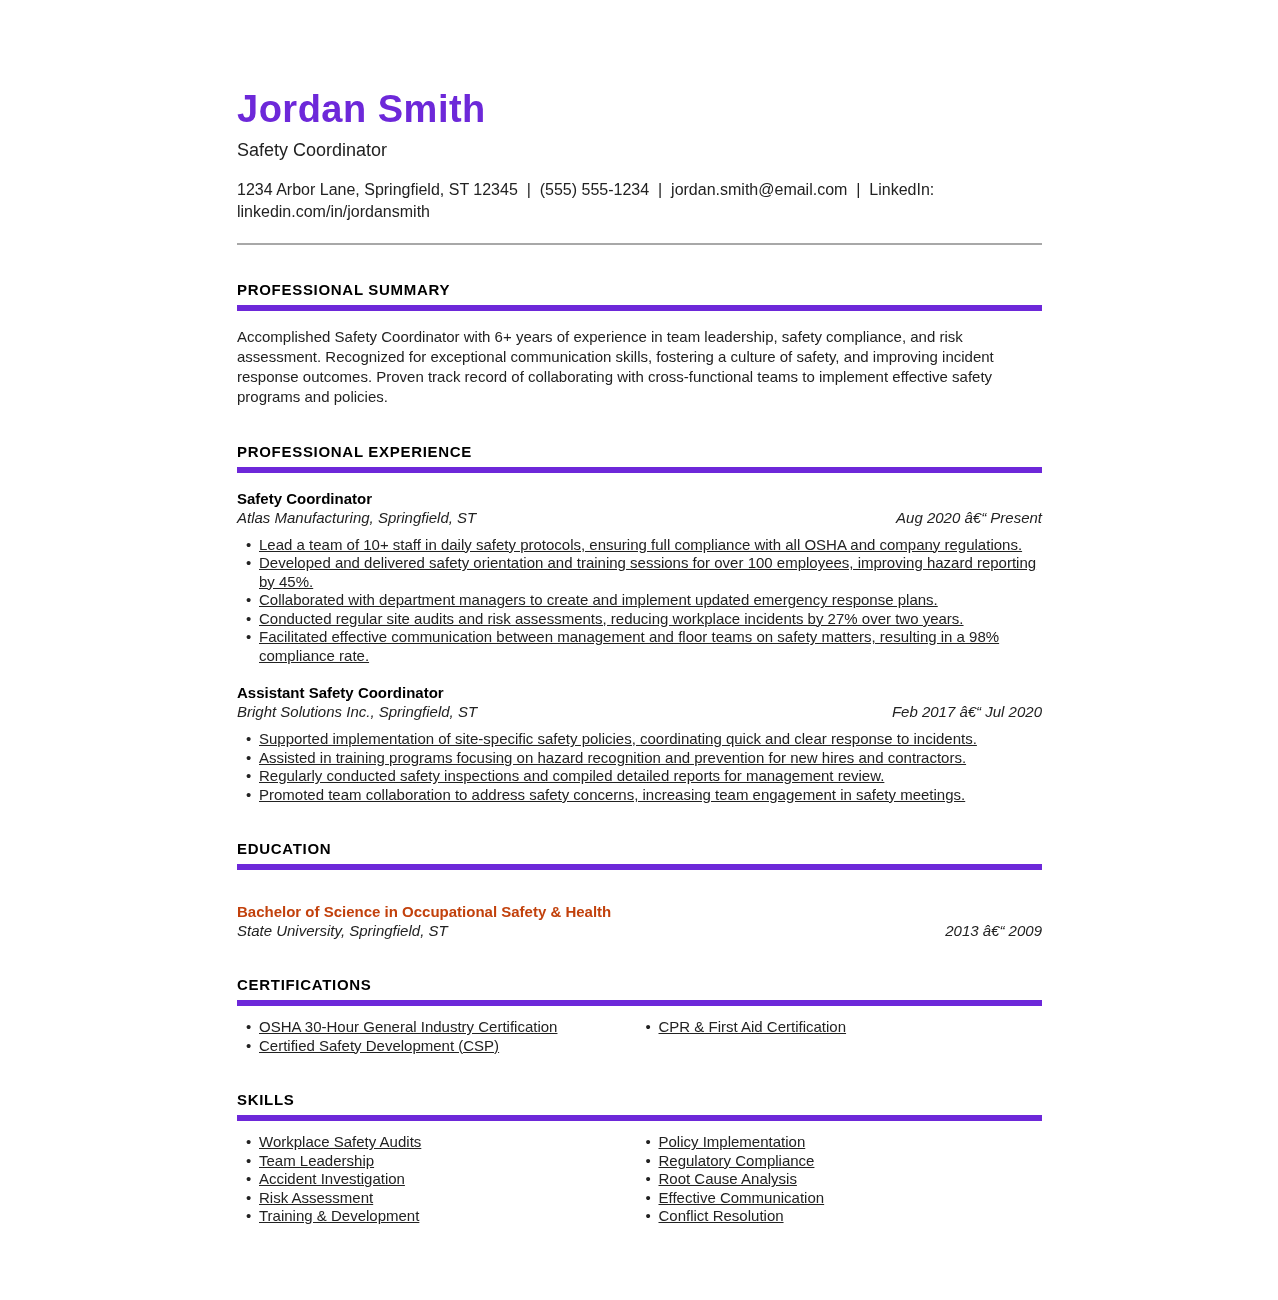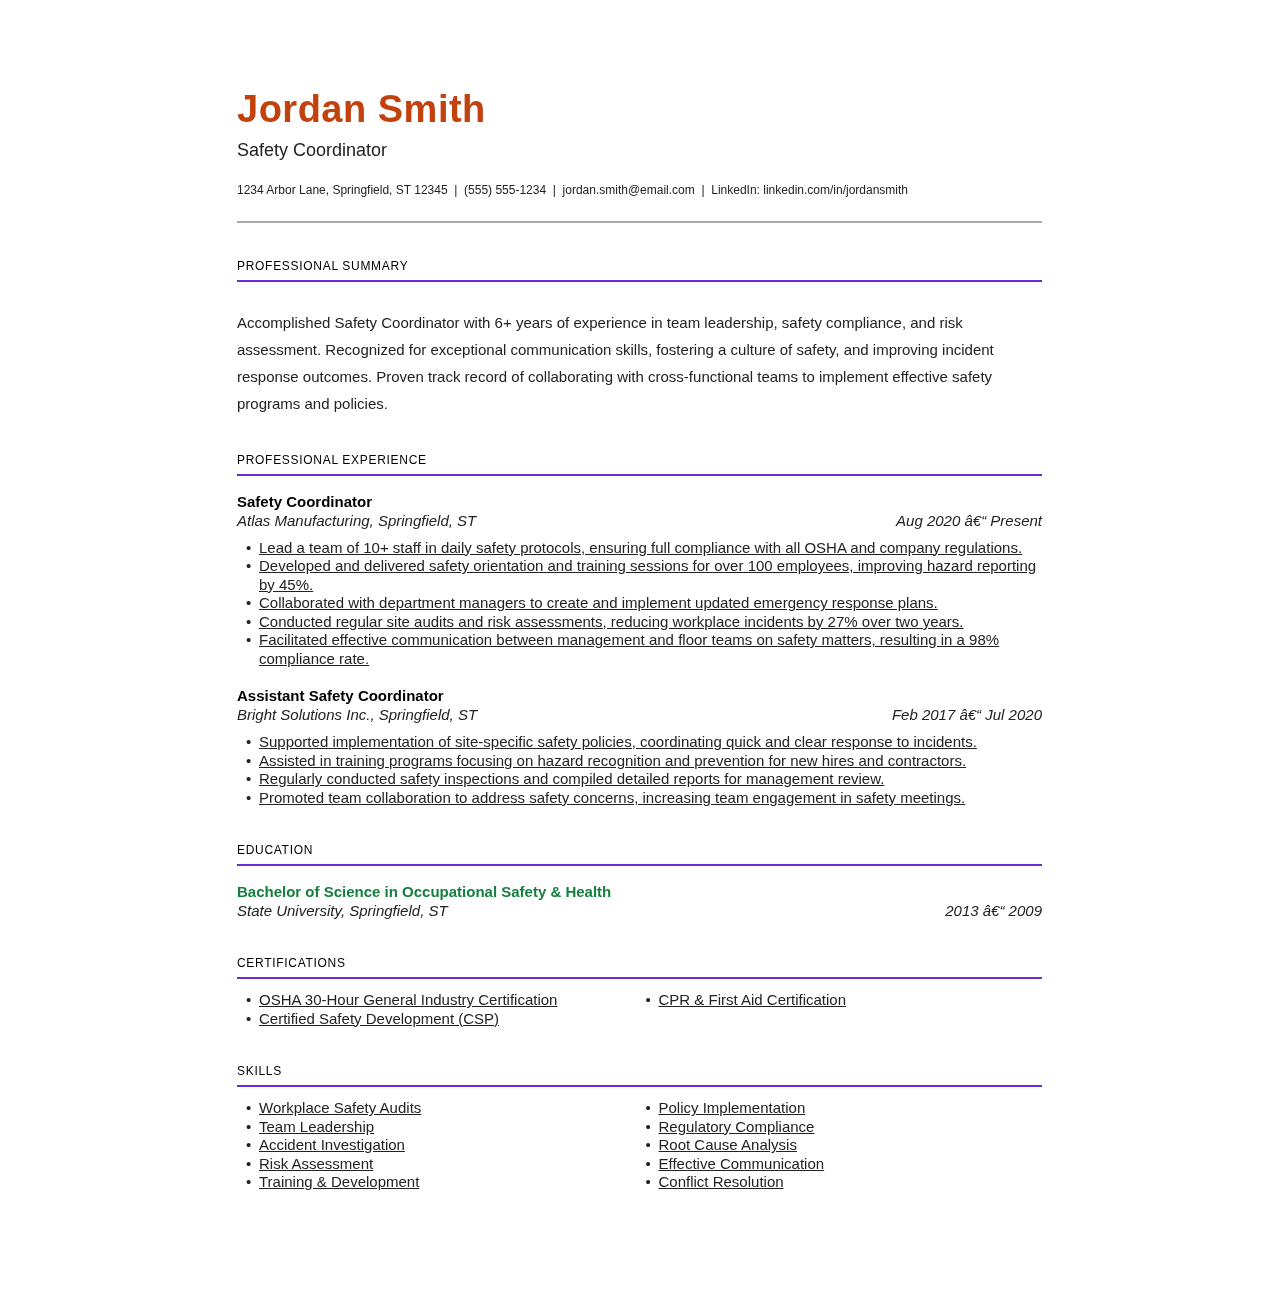--- a/index.html
+++ b/index.html
@@ -12,55 +12,55 @@
     color: #222222;
   }
   .page {
     width: 805px;
     margin-left: 237px;
     padding-top: 88px;
   }
   .name {
     font-size: 38px;
     font-weight: bold;
-    color: #c2410c;
+    color: #6d28d9;
     line-height: 1.12;
     letter-spacing: 0.5px;
     margin: 0;
   }
   .job-title-sub {
     font-size: 18px;
     margin-top: 9px;
     color: #222222;
   }
   .contact {
-    font-size: 12px;
+    font-size: 16px;
     line-height: 22px;
     margin-top: 18px;
     white-space: pre-wrap;
   }
   .top-rule {
     border: none;
     border-top: 2px solid #a8a8a8;
     margin: 20px 0 0 0;
   }
   section { margin-top: 36px; }
   .sec-heading {
-    font-size: 12px;
-    font-weight: normal;
+    font-size: 15px;
+    font-weight: bold;
     color: #000000;
     letter-spacing: 0.7px;
     padding-bottom: 7px;
-    border-bottom: 2px solid #6d28d9;
+    border-bottom: 6px solid #6d28d9;
     margin: 0;
   }
   .summary-text {
     font-size: 15px;
-    line-height: 27px;
-    margin: 27px 0 0 0;
+    line-height: 20px;
+    margin: 16px 0 0 0;
   }
   .job { margin-top: 16px; }
   .job + .job { margin-top: 18px; }
   .job-title {
     font-size: 15px;
     font-weight: bold;
     color: #000000;
     line-height: 19px;
   }
   .job-sub {
@@ -85,23 +85,23 @@
     left: -13px;
   }
   ul.two-col {
     columns: 2;
     column-gap: 16px;
     margin-top: 12px;
   }
   .edu-degree {
     font-size: 15px;
     font-weight: bold;
-    color: #15803d;
+    color: #c2410c;
     line-height: 19px;
-    margin-top: 16px;
+    margin-top: 32px;
   }
 </style>
 </head>
 <body>
 
 <div class="page">
 
   <header>
     <h1 class="name">Jordan Smith</h1>
     <div class="job-title-sub">Safety Coordinator</div>

